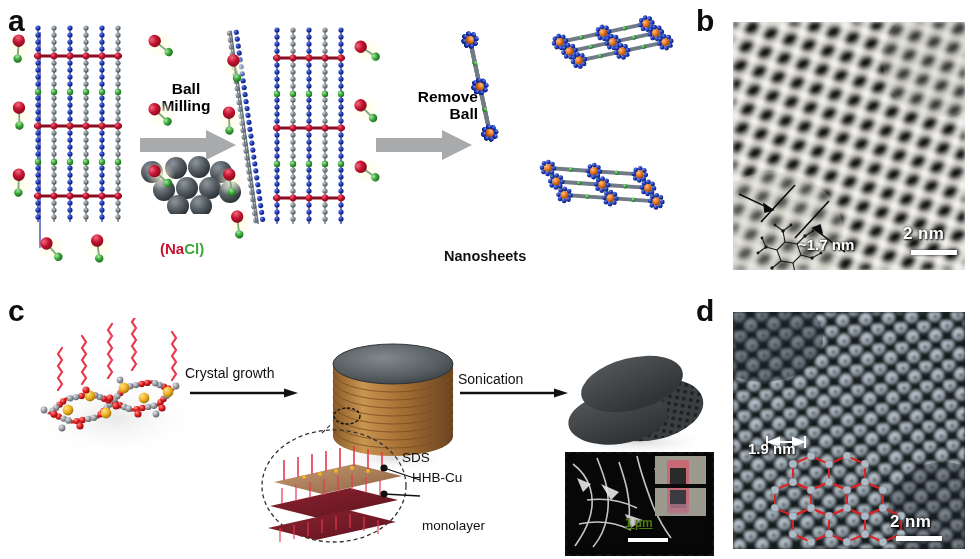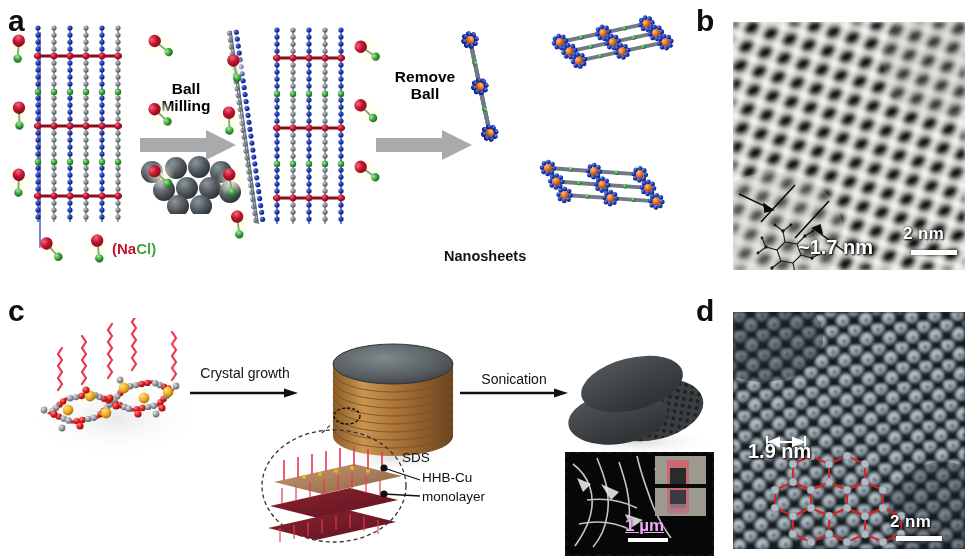--- a/index.html
+++ b/index.html
@@ -38,35 +38,35 @@
     font-size: 15.5px;
     color: #000000;
     text-align: center;
     line-height: 1.12;
     white-space: pre-line;
   }
   .proc-text {
     position: absolute;
     font-size: 14px;
     color: #111111;
-    text-align: center;
     white-space: nowrap;
   }
   .sheet-text {
     position: absolute;
     font-weight: bold;
     font-size: 14.5px;
     color: #111111;
     white-space: nowrap;
   }
   .nacl-text {
     position: absolute;
     font-weight: bold;
     font-size: 15px;
     white-space: nowrap;
+    margin-left: 48px;
   }
   .nacl-na { color: #c4122f; }
   .nacl-cl { color: #3aa83a; }
 
   
   .gray-arrow { position: absolute; }
 
   
   .tem {
     position: absolute;
@@ -85,21 +85,21 @@
   }
   .scalebar-line {
     position: absolute;
     background: #ffffff;
     box-shadow: 0 0 3px rgba(0,0,0,0.8);
   }
   .dim-label {
     position: absolute;
     color: #ffffff;
     font-weight: bold;
-    font-size: 20px;
+    font-size: 15px;
     text-shadow: 0 0 3px rgba(0,0,0,0.95), 1px 1px 2px rgba(0,0,0,0.9);
     white-space: nowrap;
   }
 
   
   .callout-text {
     position: absolute;
     font-size: 13.5px;
     color: #111111;
     line-height: 1.25;
@@ -108,23 +108,23 @@
 
   
   .inset-box {
     position: absolute;
     border: 2px dashed #111111;
     background: #060606;
     overflow: hidden;
   }
   .inset-label {
     position: absolute;
-    color: #f0abfc;
+    color: #4d7c0f;
     font-weight: bold;
-    font-size: 17px;
+    font-size: 12px;
     text-shadow: 0 0 3px rgba(0,0,0,0.9);
     white-space: nowrap;
     text-decoration: underline;
   }
 </style>
 </head>
 <body>
 
 <div id="figure">
 
@@ -174,21 +174,21 @@
     <circle cx="61" cy="15" r="11" fill="url(#ballg)"></circle>
     <circle cx="83" cy="20" r="11" fill="url(#ballg)"></circle>
     <circle cx="26" cy="38" r="11" fill="url(#ballg)"></circle>
     <circle cx="49" cy="36" r="11" fill="url(#ballg)"></circle>
     <circle cx="72" cy="36" r="11" fill="url(#ballg)"></circle>
     <circle cx="92" cy="40" r="11" fill="url(#ballg)"></circle>
     <circle cx="40" cy="54" r="11" fill="url(#ballg)"></circle>
     <circle cx="63" cy="54" r="11" fill="url(#ballg)"></circle>
   </svg>
 
-  <div class="step-text" style="left:372px; top:68px; width:106px;"><span>Remove</span><br><span>Ball</span></div>
+  <div class="step-text" style="left:372px; top:88px; width:106px;text-align:right;"><span>Remove</span><br><span>Ball</span></div>
 
   <svg class="gray-arrow" style="left:376px; top:130px;" width="96" height="30">
     <polygon points="0,8 66,8 66,0 96,15 66,30 66,22 0,22" fill="#a9aaac"></polygon>
   </svg>
 
   <div class="nacl-text" style="left:112px; top:240px;"><span class="nacl-na">(Na</span><span class="nacl-cl">Cl)</span></div>
 
   <div class="sheet-text" style="left:444px; top:248px;">Nanosheets</div>
 
   <svg style="position:absolute; left:0; top:0;" width="700" height="285">
@@ -1468,22 +1468,22 @@
 
     <g>
       <circle cx="126" cy="44" r="3.6" fill="#111111"></circle>
       <line x1="126" y1="44" x2="162" y2="56" stroke="#111111" stroke-width="1.3"></line>
       <circle cx="126" cy="70" r="3.6" fill="#111111"></circle>
       <line x1="126" y1="70" x2="162" y2="72" stroke="#111111" stroke-width="1.3"></line>
     </g>
   </svg>
 
   <div class="callout-text" style="left:402px; top:450px;">SDS</div>
-  <div class="callout-text" style="left:422px; top:470px;">HHB-Cu</div>
-  <div class="callout-text" style="left:422px; top:489px;">monolayer</div>
+  <div class="callout-text" style="left:412px; top:470px;">HHB-Cu</div>
+  <div class="callout-text" style="left:422px; top:518px;">monolayer</div>
 
   <div class="proc-text" style="left:458px; top:371px; width:112px;">Sonication</div>
   <svg style="position:absolute; left:460px; top:388px;" width="108" height="12">
     <line x1="0" y1="5" x2="96" y2="5" stroke="#111111" stroke-width="2.6"></line>
     <polygon points="108,5 94,0.5 94,9.5" fill="#111111"></polygon>
   </svg>
 
   <svg style="position:absolute; left:560px; top:338px;" width="160" height="120">
     <defs>
       <linearGradient id="discG" x1="0" y1="0" x2="0.4" y2="1">

